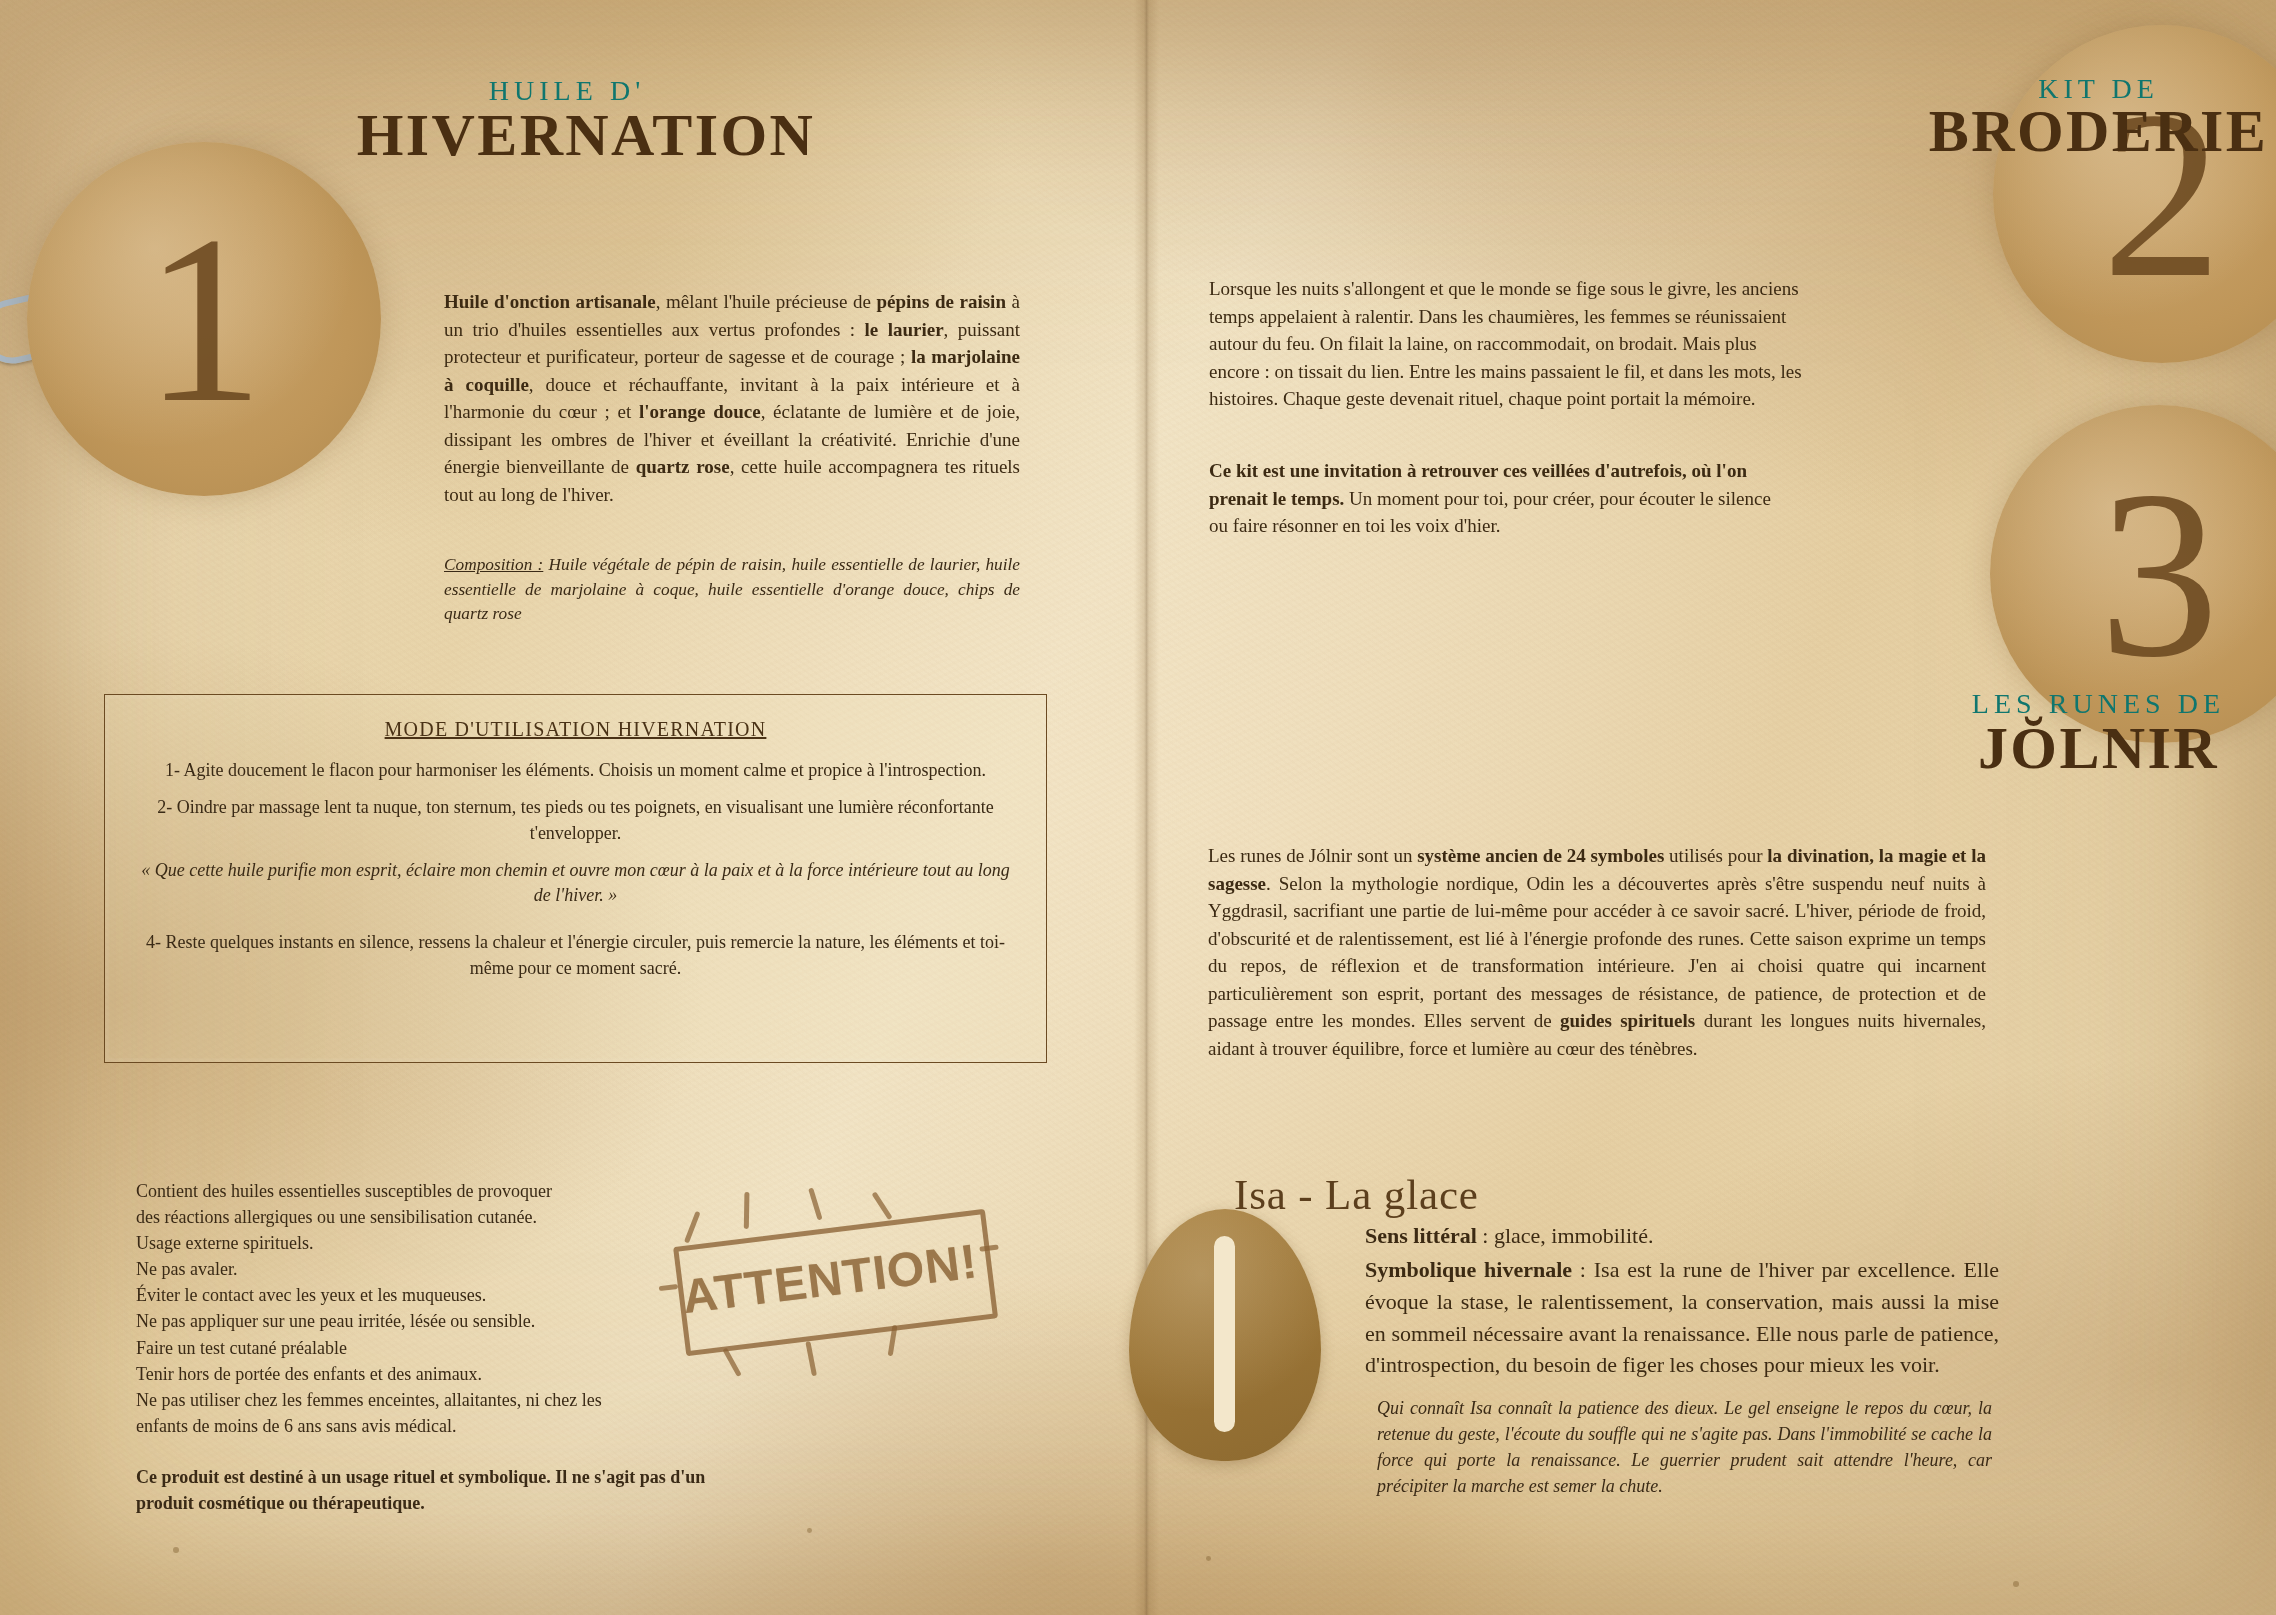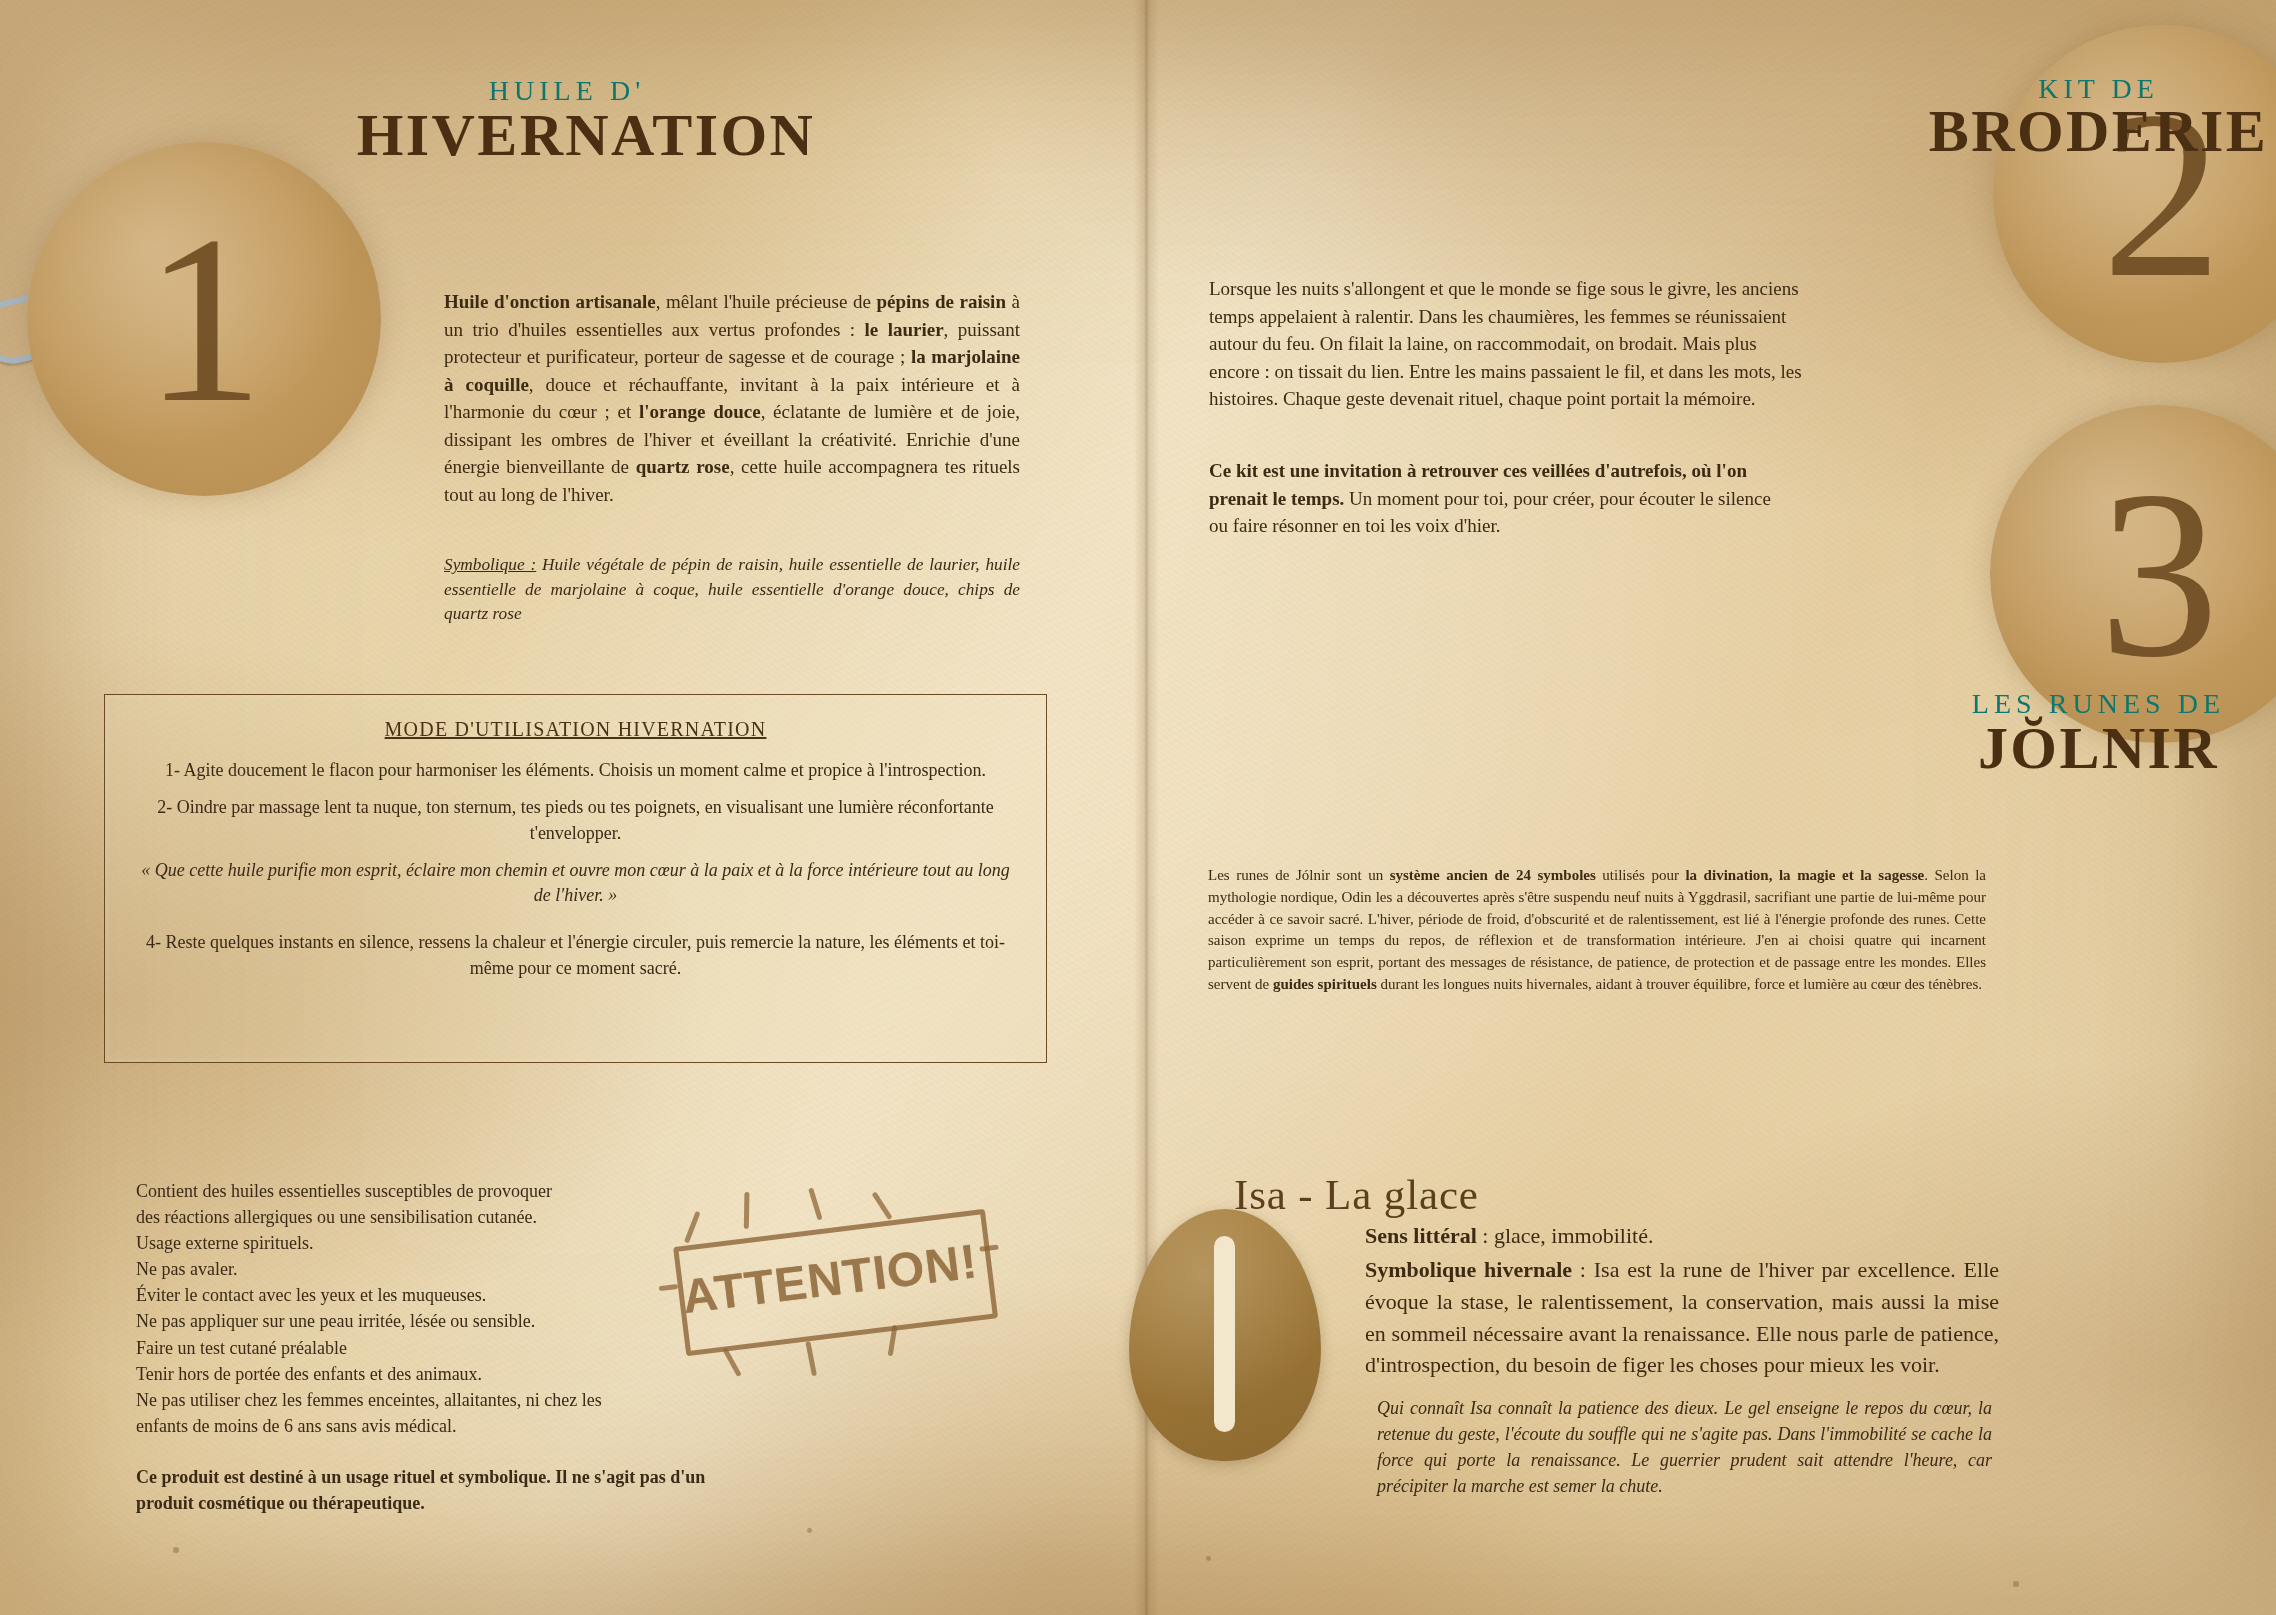--- a/index.html
+++ b/index.html
@@ -150,22 +150,22 @@
     font-size:19px;line-height:1.45;
   }
   #brod-p2{
     position:absolute;left:61px;top:457px;width:576px;
     font-size:19px;line-height:1.45;
   }
 
   #runes-sub{position:absolute;left:749px;top:688px;width:403px;}
   #runes-title{position:absolute;left:749px;top:717px;width:403px;}
   #runes-p{
-    position:absolute;left:60px;top:865px;width:778px;
-    font-size:15px;line-height:1.45;text-align:justify;
+    position:absolute;left:60px;top:842px;width:778px;
+    font-size:19px;line-height:1.45;text-align:justify;
   }
 
   #isa-title{
     position:absolute;left:86px;top:1170px;width:403px;
     font-size:43px;color:#5c3f1d;letter-spacing:.02em;
   }
   #isa-stone{
     position:absolute;left:-19px;top:1209px;width:192px;height:252px;
     border-radius:50% 50% 48% 48% / 56% 56% 44% 44%;
     background:
@@ -206,21 +206,21 @@
   </div>
 
   <div id="hiv-sub" class="title-small">HUILE D'</div>
   <div id="hiv-main" class="title-big">HIVERNATION</div>
 
   <div id="hiv-para" class="body-text just">
     <b>Huile d'onction artisanale</b>, mêlant l'huile précieuse de <b>pépins de raisin</b> à un trio d'huiles essentielles aux vertus profondes : <b>le laurier</b>, puissant protecteur et purificateur, porteur de sagesse et de courage ; <b>la marjolaine à coquille</b>, douce et réchauffante, invitant à la paix intérieure et à l'harmonie du cœur ; et <b>l'orange douce</b>, éclatante de lumière et de joie, dissipant les ombres de l'hiver et éveillant la créativité. Enrichie d'une énergie bienveillante de <b>quartz rose</b>, cette huile accompagnera tes rituels tout au long de l'hiver.
   </div>
 
   <div id="hiv-compo">
-    <span class="u">Symbolique :</span>
+    <span class="u">Composition :</span>
     <span> Huile végétale de pépin de raisin, huile essentielle de laurier, huile essentielle de marjolaine à coque, huile essentielle d'orange douce, chips de quartz rose</span>
   </div>
 
   <div id="mode-box">
     <div class="inner">
       <div id="mode-title">MODE D'UTILISATION HIVERNATION</div>
       <p>1- Agite doucement le flacon pour harmoniser les éléments. Choisis un moment calme et propice à l'introspection.</p>
       <p>2- Oindre par massage lent ta nuque, ton sternum, tes pieds ou tes poignets, en visualisant une lumière réconfortante t'envelopper.</p>
       <p class="quote">« Que cette huile purifie mon esprit, éclaire mon chemin et ouvre mon cœur à la paix et à la force intérieure tout au long de l'hiver. »</p>
       <p style="margin-top:21px">4- Reste quelques instants en silence, ressens la chaleur et l'énergie circuler, puis remercie la nature, les éléments et toi-même pour ce moment sacré.</p>

